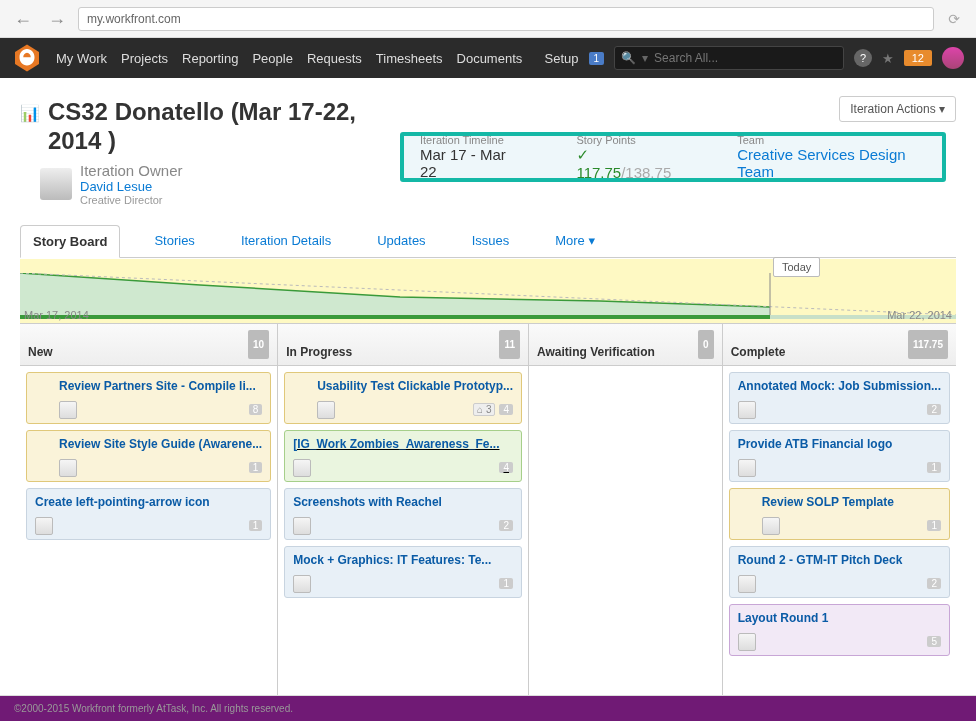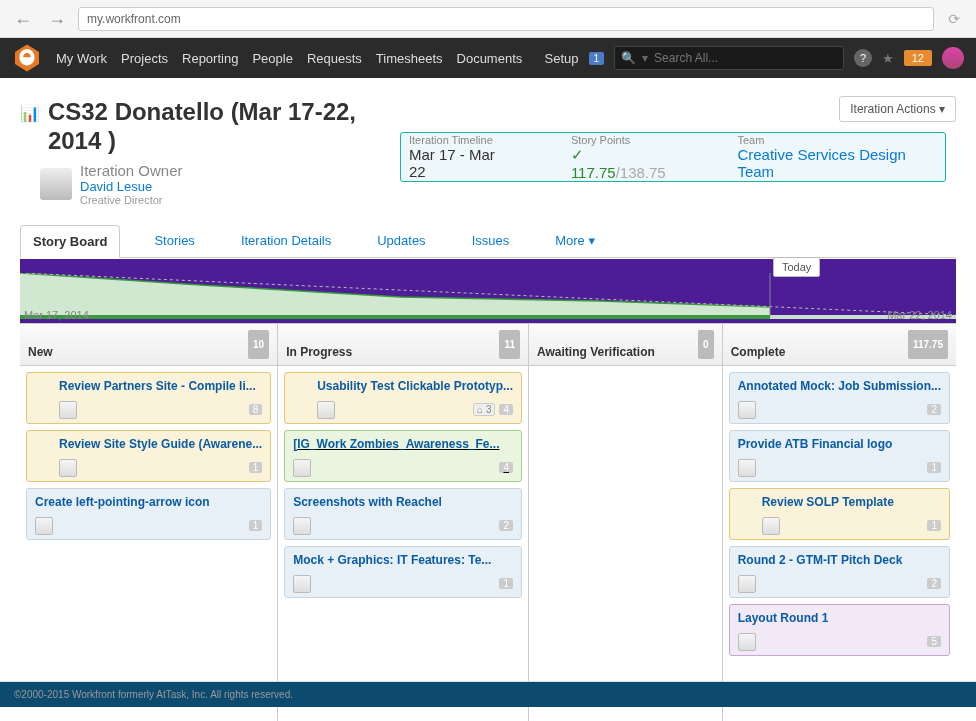--- a/index.html
+++ b/index.html
@@ -22,51 +22,51 @@
 .iter-actions { position:absolute; right:20px; top:18px; border:1px solid #ccc; background:#fff; padding:5px 10px; font-size:12px; border-radius:3px; color:#555; cursor:pointer; }
 .title-row { display:flex; align-items:flex-start; gap:8px; }
 .title-icon { color:#7a9; font-size:16px; margin-top:6px; }
 h1 { font-size:24px; font-weight:600; color:#333; max-width:340px; line-height:1.2; }
 .owner-row { display:flex; align-items:center; gap:8px; margin:6px 0 0 20px; }
 .owner-avatar { width:32px; height:32px; border-radius:3px; background:linear-gradient(#eee,#bbb); }
 .owner-text { font-size:12px; color:#888; }
 .owner-text .label { font-size:15px; }
 .owner-text .name { color:#0a7bd4; font-size:13px; }
 .owner-text .role { color:#999; font-size:11px; }
-.info-box { position:absolute; left:400px; top:54px; right:30px; height:50px; background:#eef7fa; border:1px solid #14b8a6; border-radius:3px; display:flex; align-items:center; padding:0 8px; gap:60px; }
+.info-box { position:absolute; left:400px; top:54px; right:30px; height:50px; background:#eef7fa; border:4px solid #14b8a6; border-radius:3px; display:flex; align-items:center; padding:0 16px; gap:60px; }
 .info-item .il { font-size:11px; color:#888; }
 .info-item .iv { font-size:15px; color:#333; }
 .sp-check { color:#2a8a2a; }
 .sp-total { color:#aaa; }
 .team-link { color:#0a7bd4; font-size:15px; }
 .tabs { margin-top:18px; border-bottom:1px solid #ccc; display:flex; gap:22px; align-items:flex-start; font-size:13px; position:relative; }
 .tab { padding:8px 12px; color:#0a7bd4; cursor:pointer; position:relative; bottom:-1px; }
 .tab.active { border:1px solid #ccc; border-bottom:1px solid #fff; border-radius:4px 4px 0 0; background:#fff; color:#333; font-weight:600; }
 .doc-count { color:#aaa; font-size:12px; }
-.burndown { position:relative; height:64px; margin-top:1px; background:#4c1d95; }
+.burndown { position:relative; height:64px; margin-top:1px; background:#fef9c3; }
 .today-pill { position:absolute; left:753px; top:-2px; border:1px solid #bbb; padding:3px 8px; font-size:11px; color:#555; background:#fff; border-radius:2px; }
 .bd-svg { position:absolute; left:0; right:0; top:14px; height:46px; }
 .bd-labels { position:absolute; bottom:2px; left:4px; right:4px; display:flex; justify-content:space-between; font-size:11px; color:#888; }
 .board { display:flex; border-top:1px solid #ccc; height:400px; overflow:hidden; }
 .col { flex:1; border-right:1px solid #ccc; display:flex; flex-direction:column; }
 .col:last-child { border-right:none; }
 .col-head { background:linear-gradient(#fafafa,#eee); border-bottom:1px solid #ccc; padding:6px 8px; display:flex; justify-content:space-between; align-items:flex-end; font-size:12px; font-weight:600; color:#333; }
 .col-count { background:#bbb; color:#fff; font-size:10px; padding:9px 5px; border-radius:2px; }
 .col-body { padding:6px; display:flex; flex-direction:column; gap:6px; overflow:hidden; }
 .card { border:1px solid #c8d4e0; background:#e8f0f7; border-radius:3px; padding:6px 8px 4px 8px; font-size:12px; cursor:pointer; }
 .card.yellow { border-color:#e0c87a; background:#faf3d9;padding-left:32px; }
 .card.green { border-color:#a6cf8a; background:#eaf5df;text-decoration:underline; }
 .card.purple { border-color:#c8a6d6; background:#f2e9f6; }
 .card-title { color:#0a5ba6; font-weight:600; white-space:nowrap; overflow:hidden; text-overflow:ellipsis; }
 .card-foot { display:flex; align-items:center; justify-content:space-between; margin-top:8px; }
 .assignee { width:18px; height:18px; border:1px solid #bbb; border-radius:2px; background:linear-gradient(#f5f5f5,#ddd); display:inline-block; }
 .pts-group { display:flex; gap:4px; align-items:center; }
 .pts { background:#ccc; color:#fff; font-size:10px; padding:0 4px; border-radius:2px; }
 .pts-light { background:#eee; color:#888; border:1px solid #ccc; font-size:10px; padding:0 3px; border-radius:2px; display:flex; align-items:center; gap:2px; }
-.footer { position:absolute; bottom:14px; left:0; right:0; height:26px; background:#0c4a6e; border-top:1px solid #ddd; font-size:10px; color:#999; display:flex; align-items:center; padding:0 14px; }
+.footer { position:absolute; bottom:0; left:0; right:0; height:26px; background:#701a75; border-top:1px solid #ddd; font-size:10px; color:#999; display:flex; align-items:center; padding:0 14px; }
 </style>
 </head>
 <body>
 
 <div class="browser-bar">
   <span class="nav-arrow">←</span>
   <span class="nav-arrow">→</span>
   <div class="url-bar">
       <span>my.workfront.com</span>
     </div>

